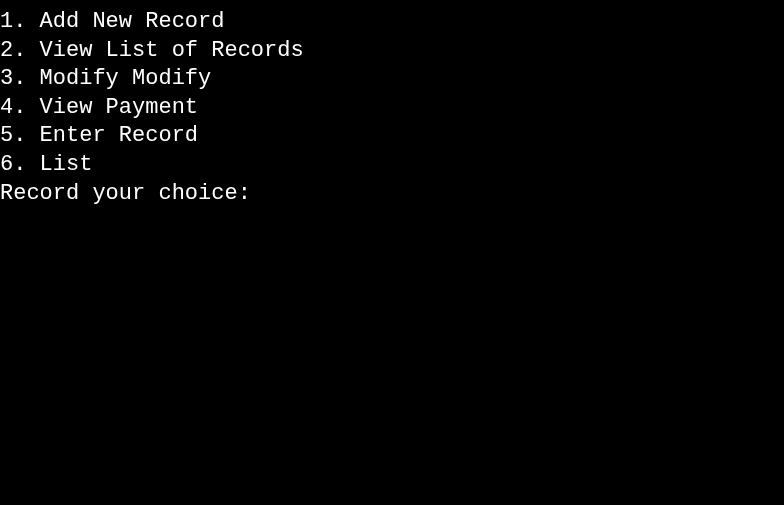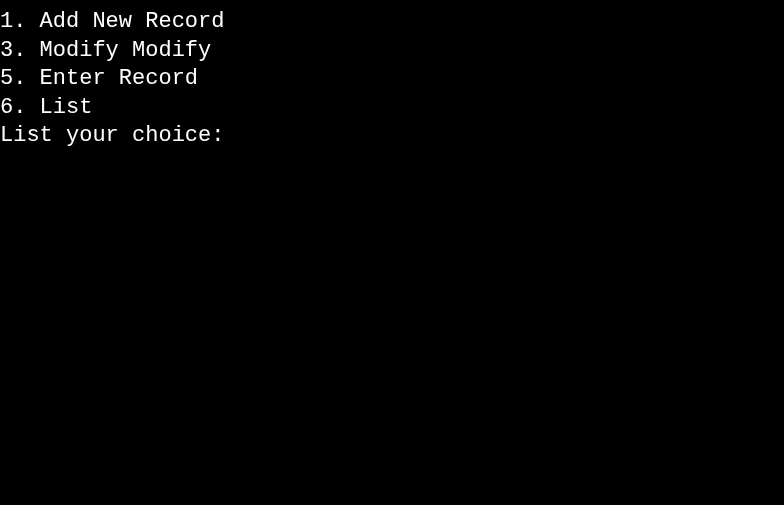--- a/index.html
+++ b/index.html
@@ -36,19 +36,21 @@
       font-size: 22px;
       width: 200px;
       caret-color: #ffffff;
     }
   </style>
 </head>
 <body>
 
 <div>
   <div class="menu-line"><span>1</span>. <span>Add New Record</span></div>
+  <div class="menu-line"><span>2</span>. <span>View List of Records</span></div>
   <div class="menu-line"><span>3</span>. <span>Modify Modify</span></div>
+  <div class="menu-line"><span>4</span>. <span>View Payment</span></div>
   <div class="menu-line"><span>5</span>. <span>Enter Record</span></div>
   <div class="menu-line"><span>6</span>. <span>List</span></div>
   <div class="prompt-line">
-    <span>List your choice:</span><input type="text" class="choice-input" value="" style="">
+    <span>Record your choice:</span><input type="text" class="choice-input" value="" style="">
   </div>
 </div>
 
 </body></html>

